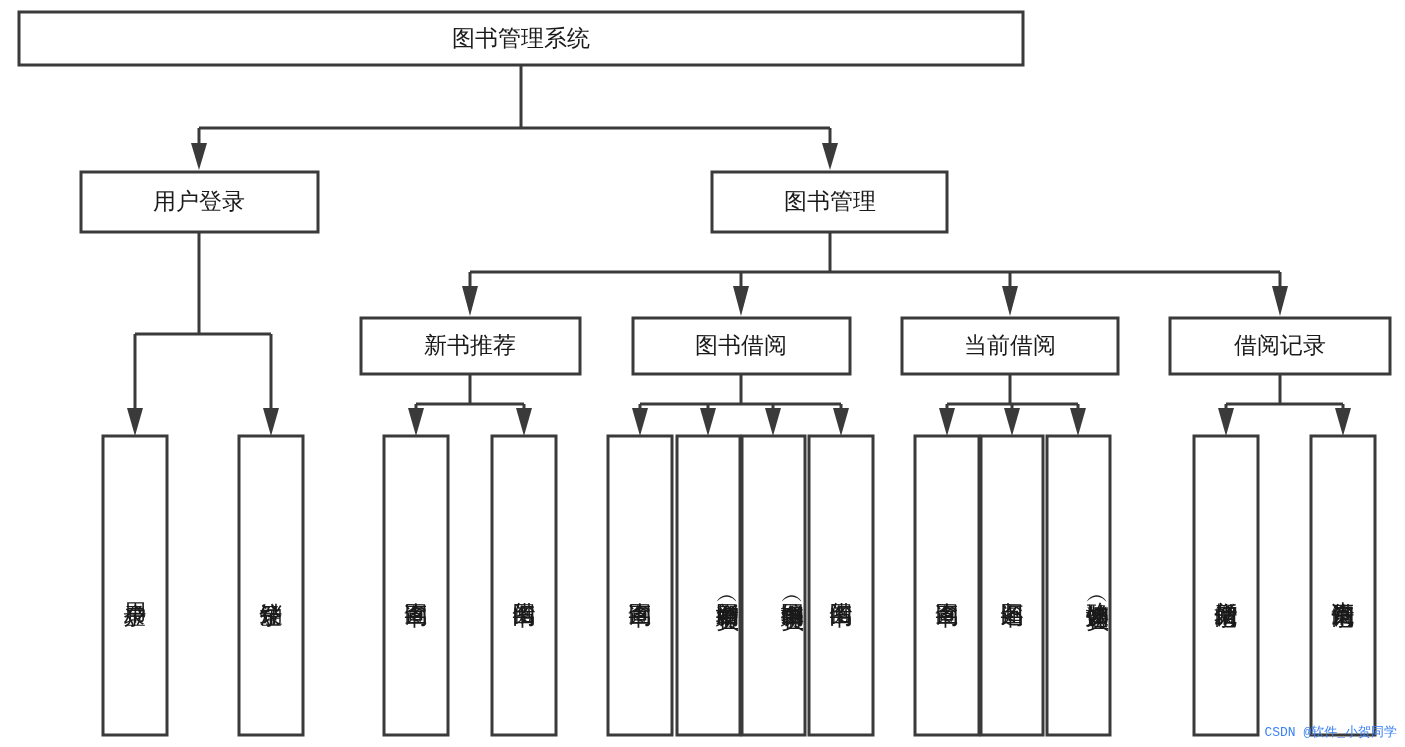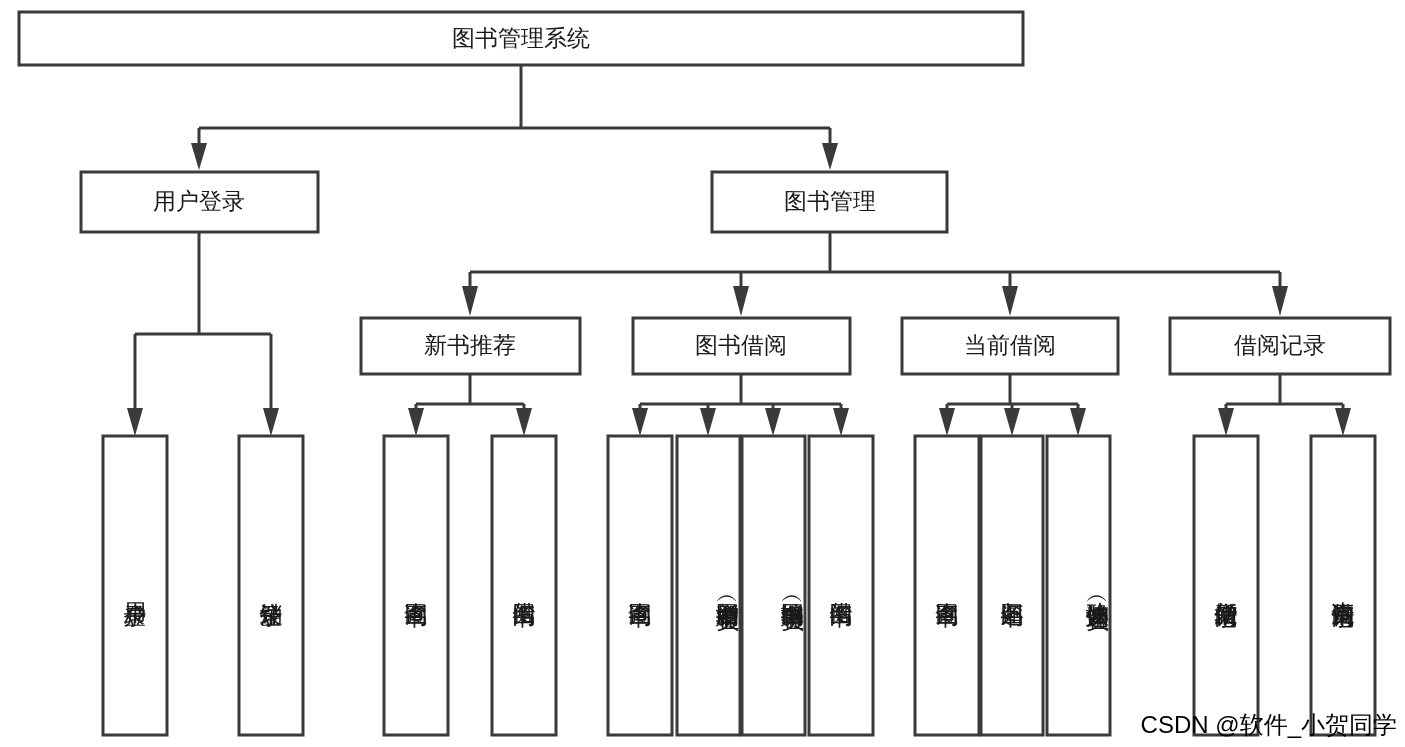--- a/index.html
+++ b/index.html
@@ -60,23 +60,23 @@
     line-height: 1.08;
     color: #1a1a1a;
     letter-spacing: 1px;
     white-space: nowrap;
     pointer-events: none;
   }
   .watermark {
     position: absolute;
     right: 8px;
     bottom: 6px;
-    font-family: Liberation Sans, sans-serif;
-    font-size: 24px;
-    color: #000000;
+    font-family: Liberation Mono, monospace;
+    font-size: 13px;
+    color: #3b82f6;
     white-space: nowrap;
     user-select: none;
   }
 </style>
 </head>
 <body>
 
 <div id="diagram-root">
 
   <svg class="diagram-canvas" viewBox="0 0 1405 747" xmlns="http://www.w3.org/2000/svg">

